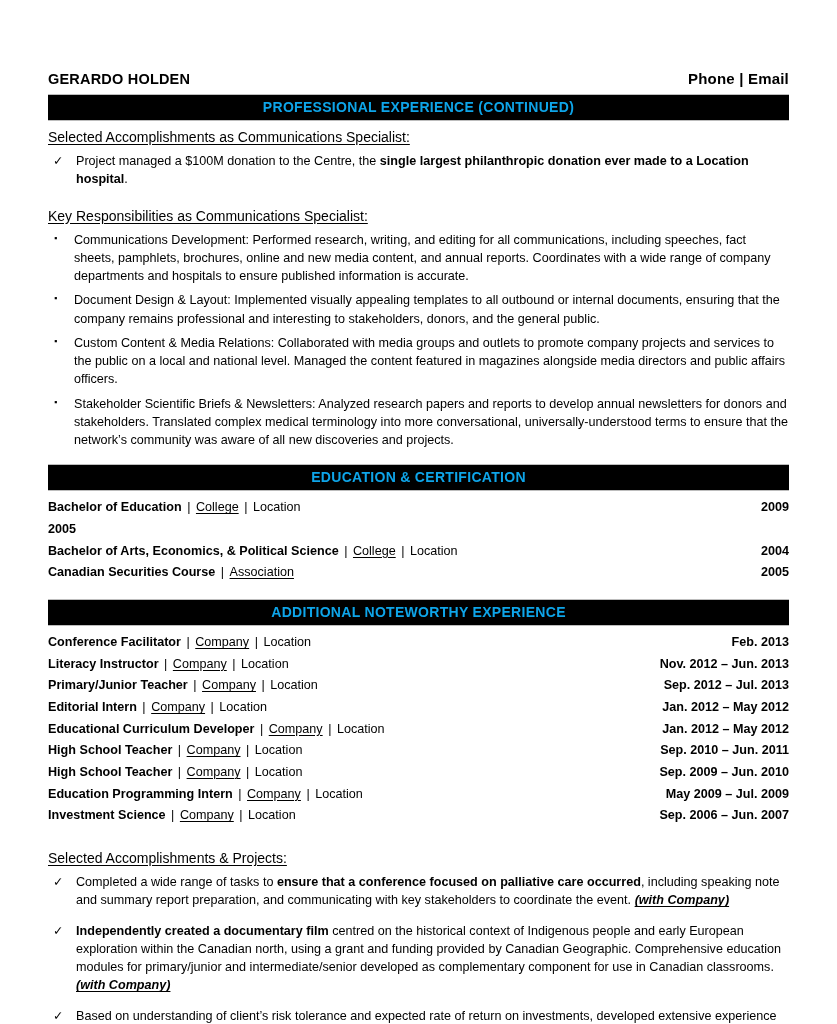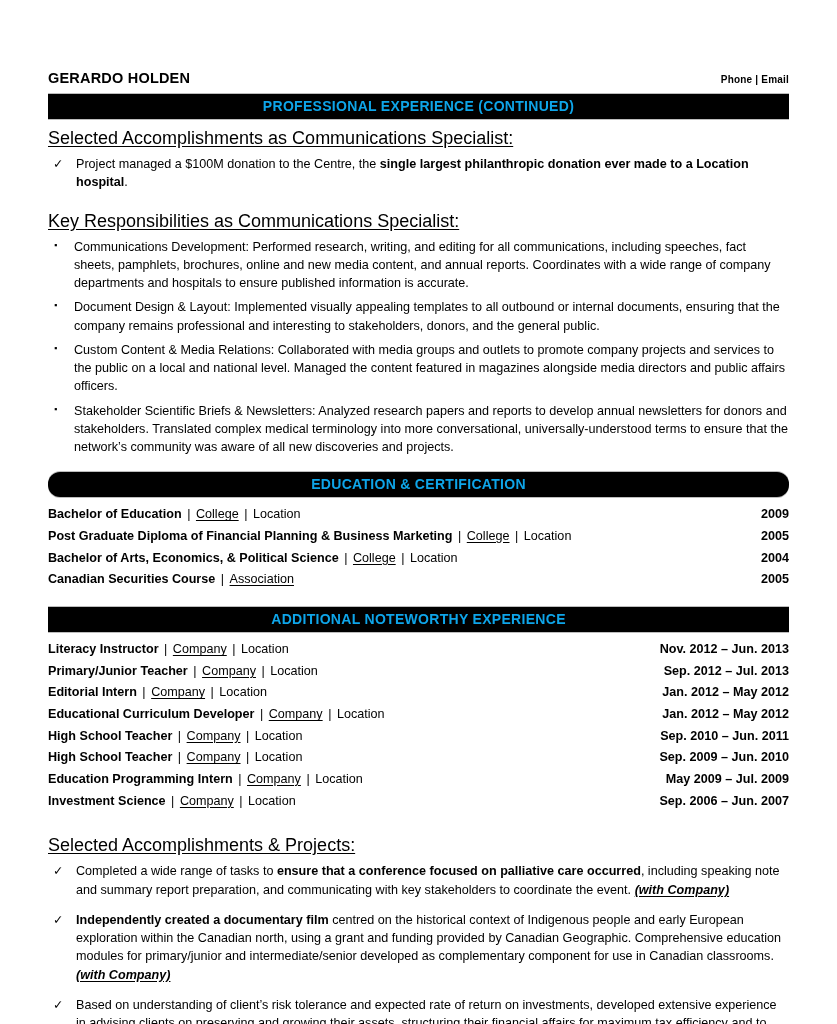--- a/index.html
+++ b/index.html
@@ -26,41 +26,41 @@
   .doc-header {
     display: flex;
     align-items: baseline;
     justify-content: space-between;
     padding-top: 48px;
     font-size: 14.5px;
     font-weight: bold;
     letter-spacing: 0.2px;
   }
   .doc-header .name { font-size: 14.5px; }
-  .doc-header .contact { font-size: 10px; }
+  .doc-header .contact { font-size: 15px; }
 
   
   .banner {
     margin-top: 8px;
     background: #000000;
     color: #0ea5e9;
     text-align: center;
     font-weight: bold;
     font-size: 14px;
     letter-spacing: 0.3px;
     padding: 4px 0 5px 0;
     line-height: 1.15;
     box-shadow: 0 1px 0 0 #bdbdbd, 0 -1px 0 0 #bdbdbd;
   }
-  .banner.edu { margin-top: 16px; border-radius: 12px; }
+  .banner.edu { margin-top: 16px; }
   .banner.addl { margin-top: 16px; }
 
   
   .subhead {
-    font-size: 18px;
+    font-size: 14px;
     margin-top: 9px;
     text-decoration: underline;
     text-underline-offset: 2px;
     display: inline-block;
   }
   .subhead-wrap { display: block; }
   .subhead-wrap.tight { margin-top: 10px; }
 
   
   ul.bullets {
@@ -145,35 +145,38 @@
       <li><span class="marker">▪</span><span><span class="bi">Stakeholder Scientific Briefs &amp; Newsletters:</span><span> Analyzed research papers and reports to develop annual newsletters for donors and stakeholders. Translated complex medical terminology into more conversational, universally-understood terms to ensure that the network’s community was aware of all new discoveries and projects.</span></span></li>
     </ul>
 
   <div class="banner edu">EDUCATION &amp; CERTIFICATION</div>
   <div class="entries" id="education-entries">
       <div class="entry-row">
         <div class="entry-left"><span class="title">Bachelor of Education</span><span class="sep"> | </span><span class="org">College</span><span class="sep"> | </span><span class="loc">Location</span></div>
         <div class="entry-right">2009</div>
       </div>
       <div class="entry-row">
-        <div class="entry-left"><span class="title">Post Graduate Diploma of Financial Planning &amp; Business Marketing</span><span class="sep"> | </span><span class="org">College</span><span class="sep"> | </span><span class="loc">Location</span></div>
         <div class="entry-right">2005</div>
       </div>
       <div class="entry-row">
         <div class="entry-left"><span class="title">Bachelor of Arts, Economics, &amp; Political Science</span><span class="sep"> | </span><span class="org">College</span><span class="sep"> | </span><span class="loc">Location</span></div>
         <div class="entry-right">2004</div>
       </div>
       <div class="entry-row">
         <div class="entry-left"><span class="title">Canadian Securities Course</span><span class="sep"> | </span><span class="org">Association</span></div>
         <div class="entry-right">2005</div>
       </div>
     </div>
 
   <div class="banner addl">ADDITIONAL NOTEWORTHY EXPERIENCE</div>
   <div class="entries" id="additional-entries">
+      <div class="entry-row">
+        <div class="entry-left"><span class="title">Conference Facilitator</span><span class="sep"> | </span><span class="org">Company</span><span class="sep"> | </span><span class="loc">Location</span></div>
+        <div class="entry-right">Feb. 2013</div>
+      </div>
       <div class="entry-row">
         <div class="entry-left"><span class="title">Literacy Instructor</span><span class="sep"> | </span><span class="org">Company</span><span class="sep"> | </span><span class="loc">Location</span></div>
         <div class="entry-right">Nov. 2012 – Jun. 2013</div>
       </div>
       <div class="entry-row">
         <div class="entry-left"><span class="title">Primary/Junior Teacher</span><span class="sep"> | </span><span class="org">Company</span><span class="sep"> | </span><span class="loc">Location</span></div>
         <div class="entry-right">Sep. 2012 – Jul. 2013</div>
       </div>
       <div class="entry-row">
         <div class="entry-left"><span class="title">Editorial Intern</span><span class="sep"> | </span><span class="org">Company</span><span class="sep"> | </span><span class="loc">Location</span></div>

